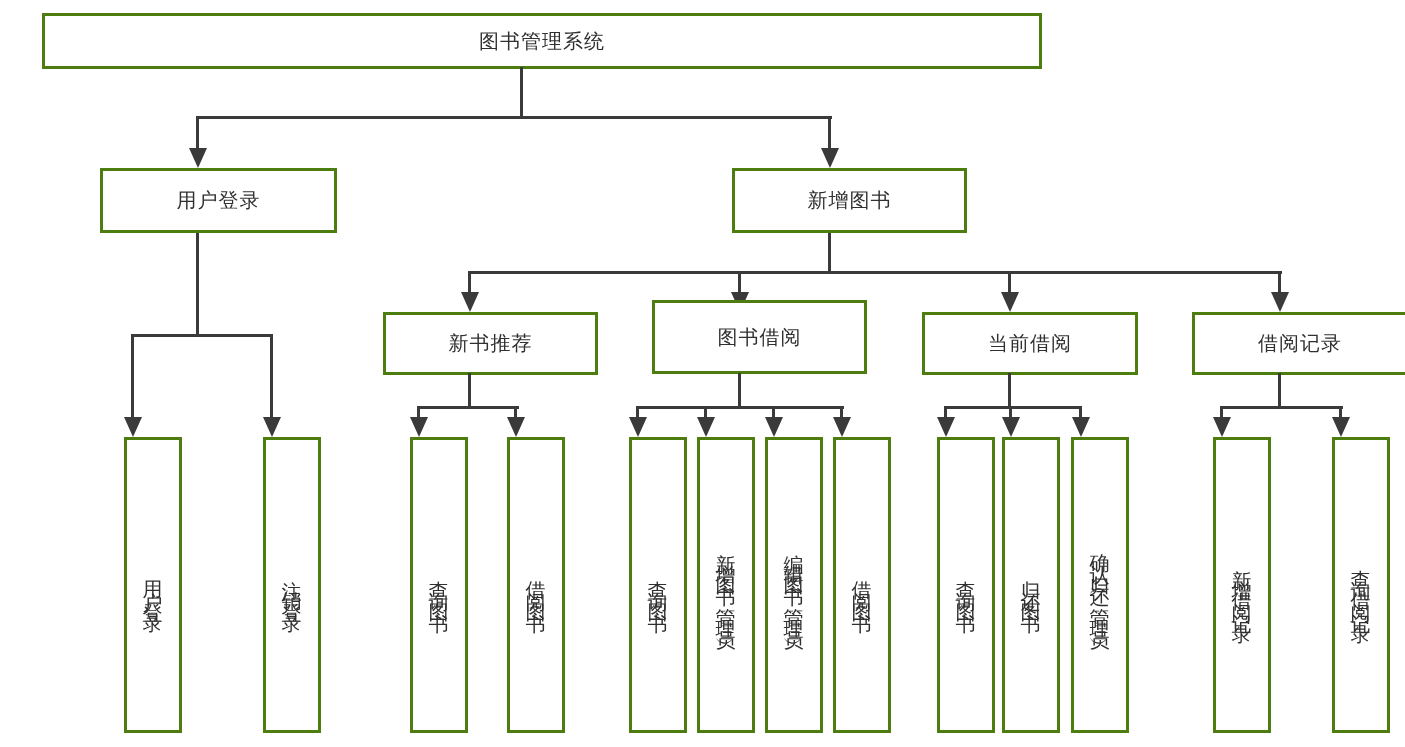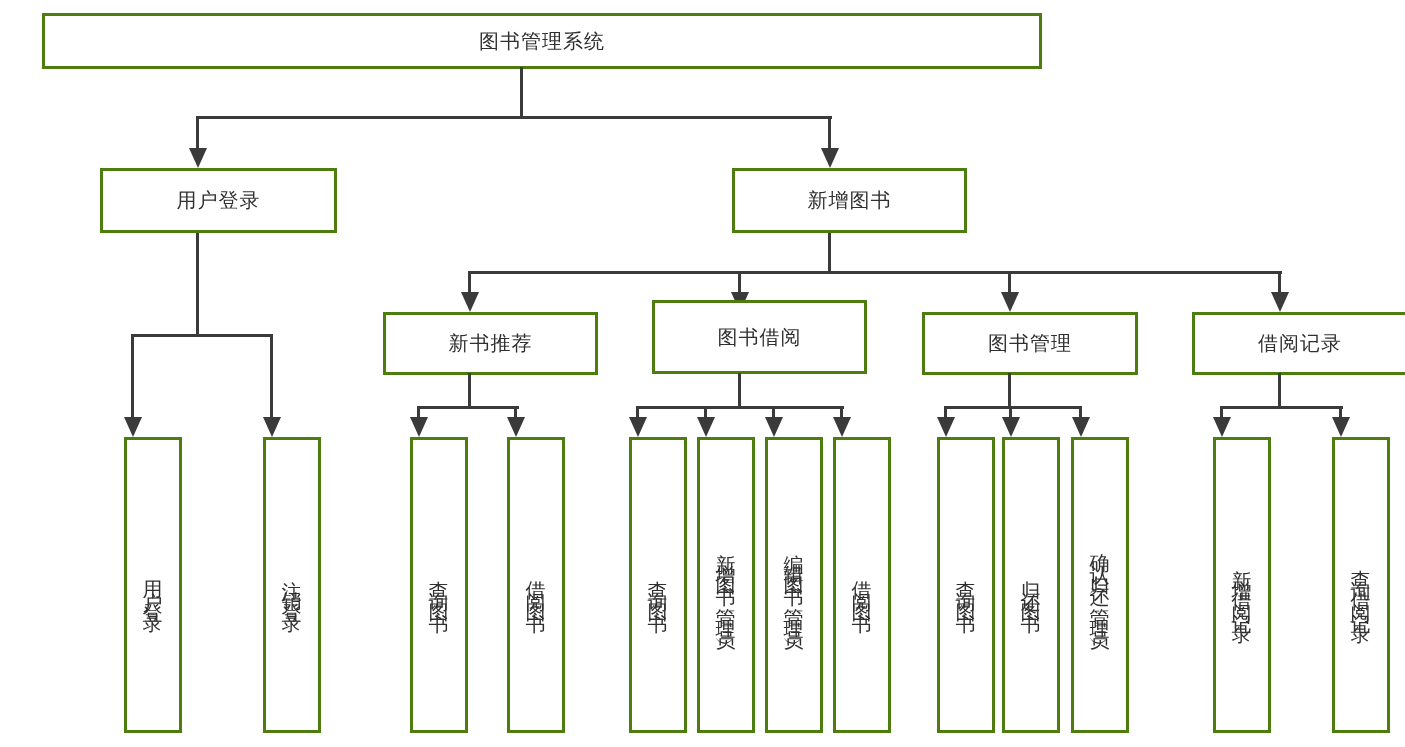--- a/index.html
+++ b/index.html
@@ -62,21 +62,21 @@
   <div class="vl" style="left:738px;top:271px;height:23px"></div>
   <div class="vl" style="left:1008px;top:271px;height:23px"></div>
   <div class="vl" style="left:1278px;top:271px;height:23px"></div>
   <div class="ar" style="left:461px;top:292px"></div>
   <div class="ar" style="left:731px;top:292px"></div>
   <div class="ar" style="left:1001px;top:292px"></div>
   <div class="ar" style="left:1271px;top:292px"></div>
 
   <div class="box" style="left:363px;top:312px;width:215px;height:63px">新书推荐</div>
   <div class="box" style="left:632px;top:300px;width:215px;height:74px">图书借阅</div>
-  <div class="box" style="left:902px;top:312px;width:216px;height:63px">图书管理</div>
+  <div class="box" style="left:902px;top:312px;width:216px;height:63px">当前借阅</div>
   <div class="box" style="left:1172px;top:312px;width:216px;height:63px">借阅记录</div>
 
   <div class="vl" style="left:468px;top:373px;height:36px"></div>
   <div class="hl" style="left:417px;top:406px;width:102px"></div>
   <div class="vl" style="left:417px;top:406px;height:13px"></div>
   <div class="vl" style="left:514px;top:406px;height:13px"></div>
   <div class="ar" style="left:410px;top:417px"></div>
   <div class="ar" style="left:507px;top:417px"></div>
 
   <div class="vl" style="left:738px;top:373px;height:36px"></div>

